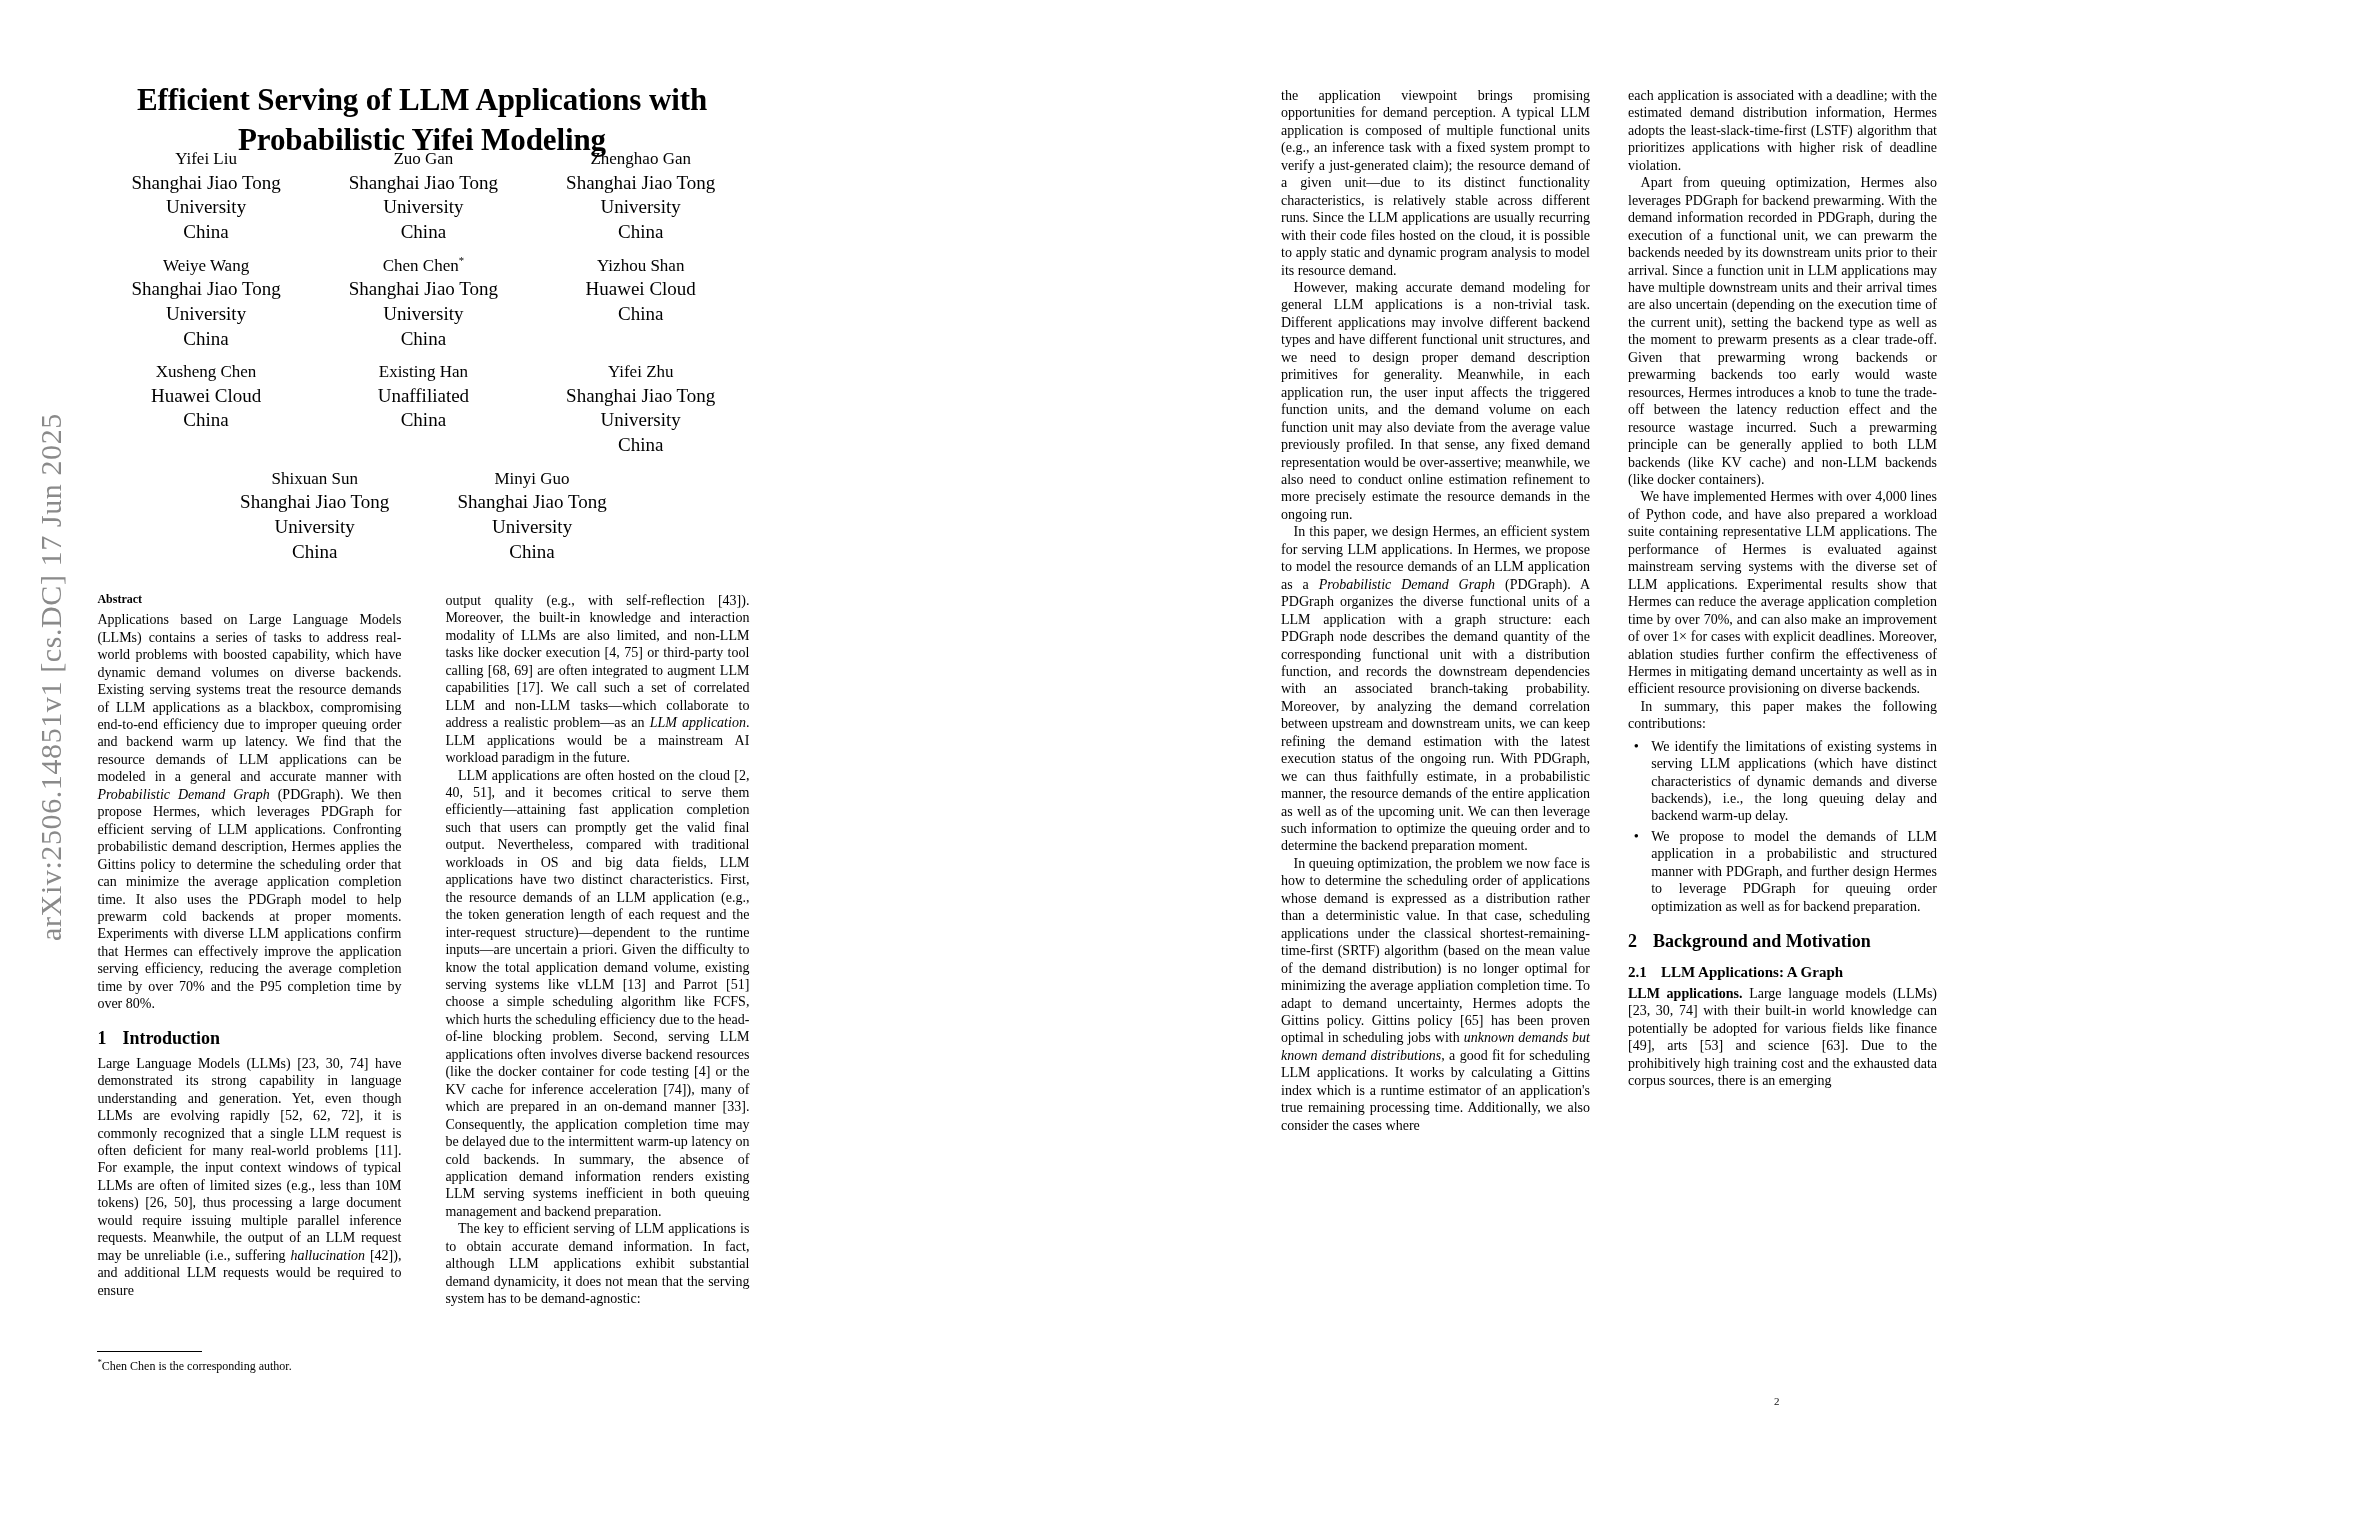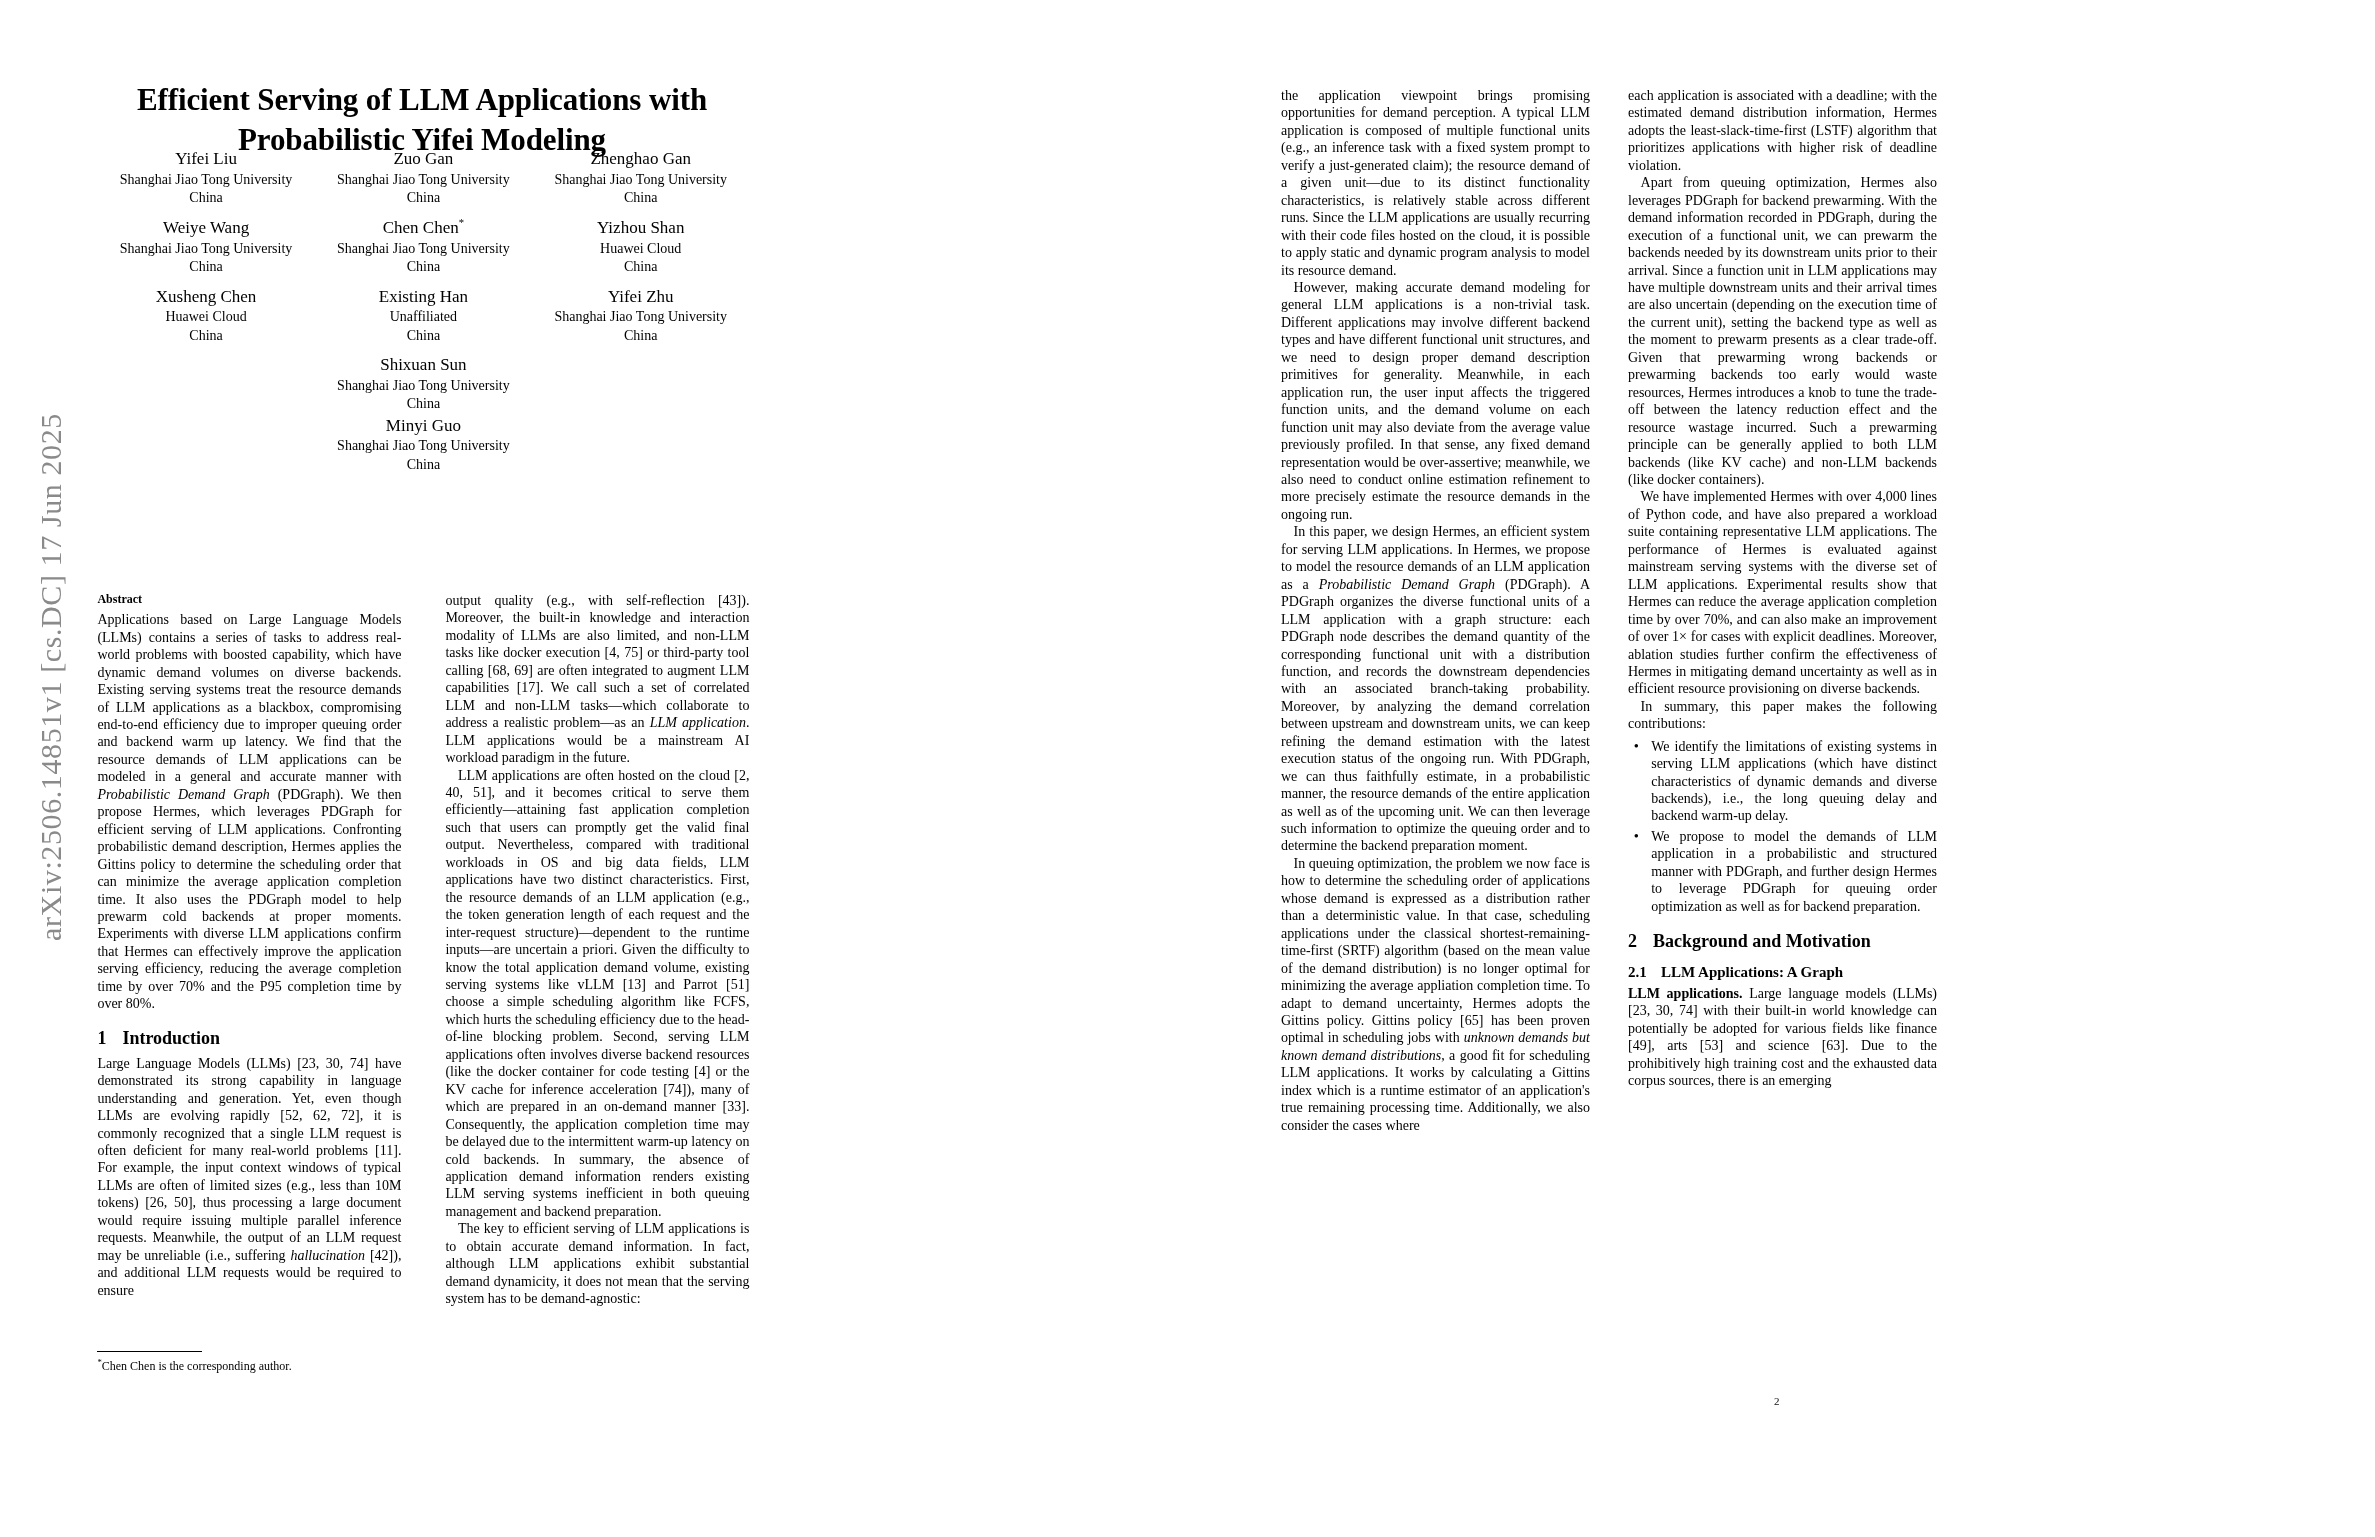--- a/index.html
+++ b/index.html
@@ -73,38 +73,37 @@
     width: 652px;
   }
   .author-row {
     display: flex;
     width: 100%;
     margin-bottom: 8.7px;
   }
   .author-row.row-3 .author-cell { flex: 1 1 33.333%; }
   .author-row.row-2 {
     justify-content: center;
-    flex-direction: column;
   }
   .author-row.row-2 .author-cell { flex: 0 0 33.333%; }
   .author-cell {
     text-align: center;
     line-height: 1.30;
   }
   .author-name {
     font-size: 17px;
     display: block;
     margin-bottom: 1px;
   }
   .author-name .star {
     font-size: 10.7px;
     vertical-align: super;
   }
   .author-aff, .author-country {
-    font-size: 14px;
+    font-size: 19px;
     display: block;
   }
 
   
   #left-cols {
     position: absolute;
     left: 19.4px;
     top: 592px;
     width: 652px;
     height: 873px;

